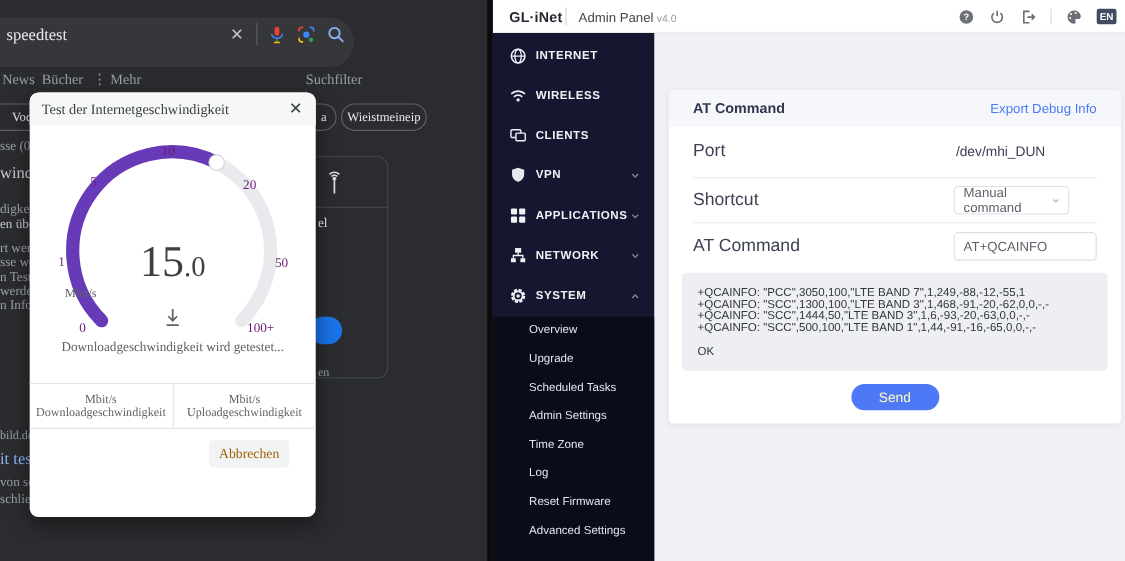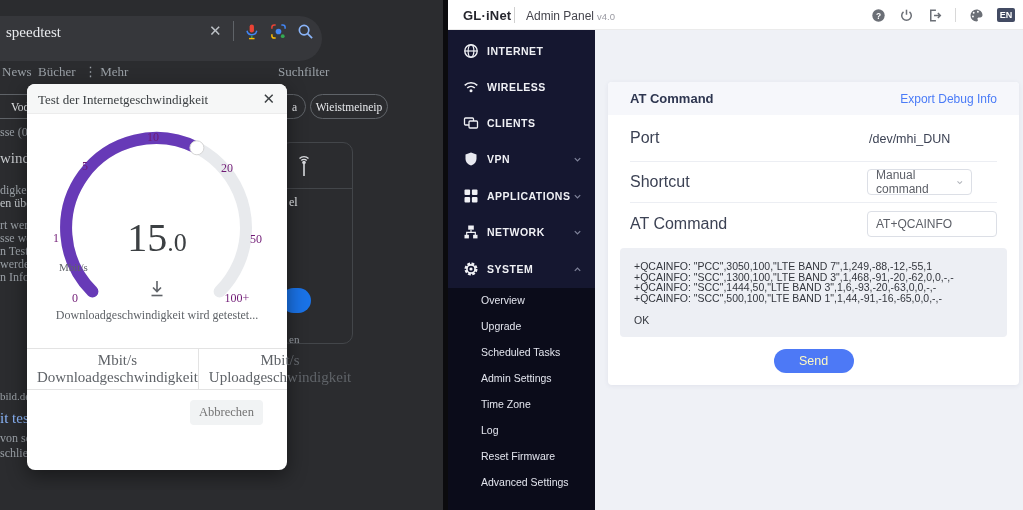--- a/index.html
+++ b/index.html
@@ -32,24 +32,24 @@
   .gauge-wrap { position:absolute; left:0; top:30px; width:260px; height:230px; }
   .tick { position:absolute; transform:translate(-50%,-50%); font-size:12px; color:#701a75; }
   .gauge-value { position:absolute; left:0; top:130px; width:100%; text-align:center; color:#3c4043; }
   .gv-int { font-size:40px; font-weight:400; }
   .gv-dec { font-size:26px; }
   .gauge-unit { position:absolute; left:0; top:177px; width:100%; text-align:left; font-size:11px; color:#5f6368;margin-left:32px; }
   .gauge-arrow { position:absolute; left:120px; top:196px; }
   .gauge-status { position:absolute; left:0; top:224px; width:100%; text-align:center; font-size:12px; color:#5f6368; }
   .modal-foot { position:absolute; left:0; top:264px; width:100%; height:42px; display:flex;
                 border-top:1px solid #e3e3e3; border-bottom:1px solid #e3e3e3; }
-  .mf-cell { flex:1; display:flex; align-items:center; justify-content:center; font-size:15px; color:#5f6368; text-align:center;padding-left:10px; }
+  .mf-cell { flex:1; display:flex; align-items:center; justify-content:center; font-size:11px; color:#5f6368; text-align:center; }
   .mf-cell:first-child { border-right:1px solid #e3e3e3; }
   .cancel-btn { position:absolute; right:24px; top:316px; width:73px; height:25px; background:#f1f3f4;
-                border:none; border-radius:4px; font-size:12.5px; color:#737373; font-family:inherit; cursor:pointer; }
+                border:none; border-radius:4px; font-size:12.5px; color:#a16207; font-family:inherit; cursor:pointer; }
 
   
   .admin-pane { position:absolute; left:448px; top:0; width:575px; height:510px; background:#eff1f6; }
   .admin-header { position:absolute; left:0; top:0; width:575px; height:30px; background:#fff; border-bottom:1px solid #ebebeb; z-index:5; }
   .logo { position:absolute; left:15px; top:8px; font-size:13px; font-weight:bold; color:#26262e; letter-spacing:.2px; }
   .hdr-sep { position:absolute; left:66px; top:7px; width:1px; height:16px; background:#d0d0d0; }
   .hdr-title { position:absolute; left:78px; top:9px; font-size:12px; color:#45454d; }
   .hdr-ver { font-size:9.5px; color:#9a9aa2; margin-left:3px; }
   .hdr-icons { position:absolute; right:8px; top:0; height:30px; display:flex; align-items:center; gap:13px; }
   .hicon { width:15px; height:15px; cursor:pointer; }

